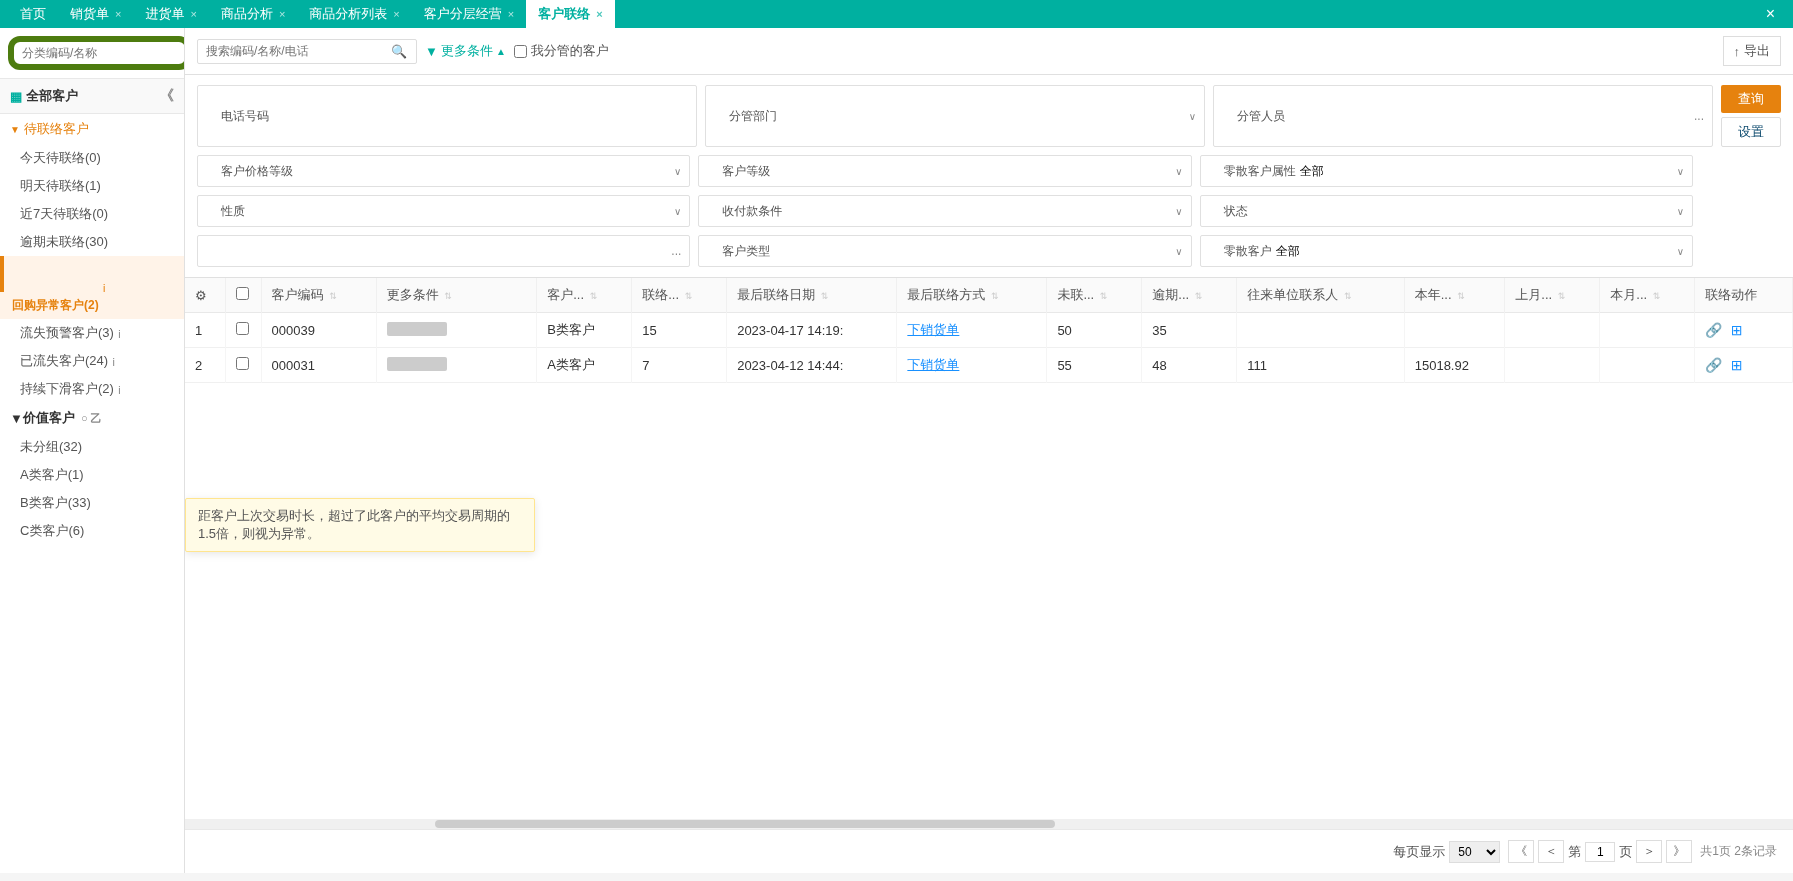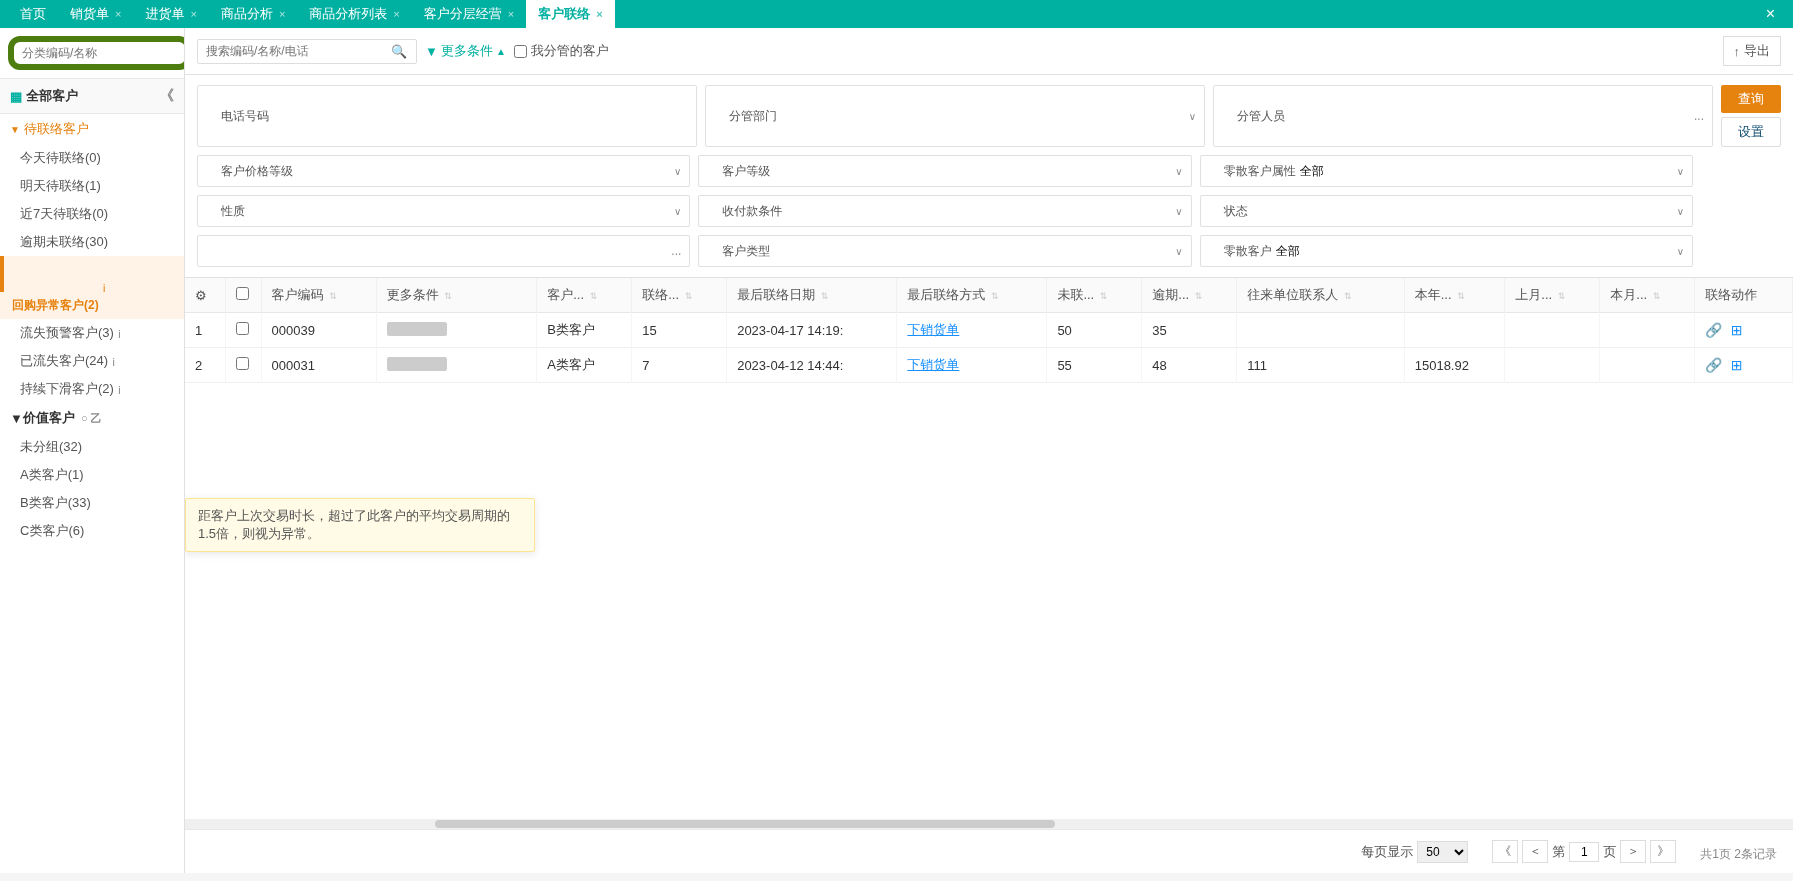--- a/index.html
+++ b/index.html
@@ -311,24 +311,24 @@
       color: transparent;
       border-radius: 2px;
       display: inline-block;
       min-width: 60px;
       height: 14px;
     }
 
     
     .pagination {
       display: flex;
-      align-items: flex-end;
+      align-items: center;
       justify-content: flex-end;
       padding: 10px 16px;
-      gap: 24px;
+      gap: 8px;
       border-top: 1px solid #e8e8e8;
       background: white;
     }
     .pagination .per-page {
       display: flex;
       align-items: center;
       gap: 4px;
       font-size: 12px;
       color: #555;
     }

